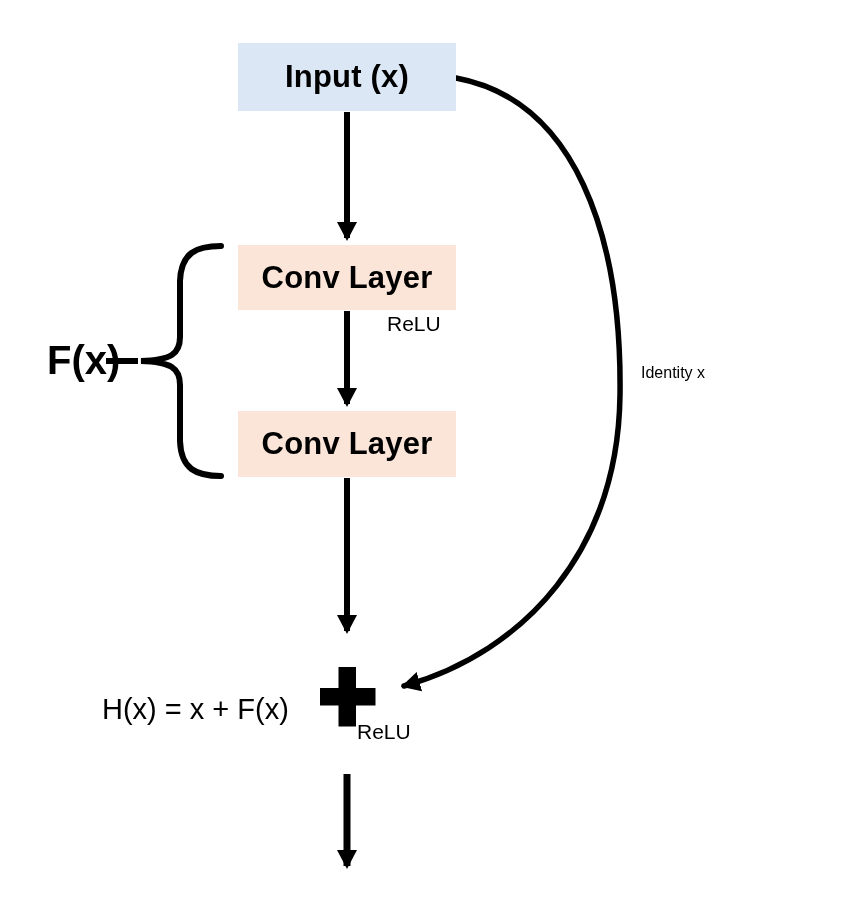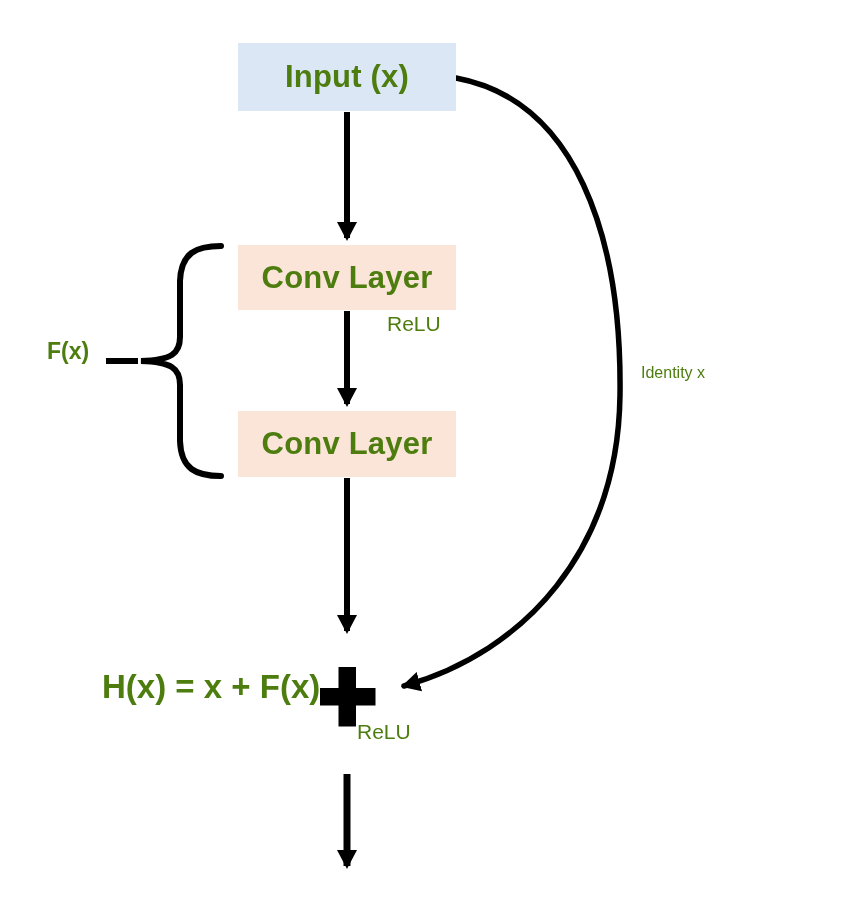--- a/index.html
+++ b/index.html
@@ -3,21 +3,21 @@
 <meta charset="utf-8">
 <style>
   * { margin: 0; padding: 0; box-sizing: border-box; }
   html, body { background: #ffffff; }
   .stage {
     position: relative;
     width: 850px;
     height: 922px;
     background: #ffffff;
     font-family: "Liberation Sans", sans-serif;
-    color: #4d7c0f;
+    color: #000000;
     overflow: hidden;
   }
   .layer-svg {
     position: absolute;
     left: 0; top: 0;
     width: 850px; height: 922px;
   }
   .node {
     position: absolute;
     display: flex;
@@ -26,23 +26,23 @@
     font-size: 31px;
     font-weight: 600;
     letter-spacing: 0.2px;
   }
   .node-input { left: 238px; top: 43px;  width: 218px; height: 68px; background: #dbe7f4; }
   .node-conv1 { left: 238px; top: 245px; width: 218px; height: 65px; background: #fbe5d8; }
   .node-conv2 { left: 238px; top: 411px; width: 218px; height: 66px; background: #fbe5d8; }
   .lbl { position: absolute; white-space: nowrap; }
   .lbl-relu1    { left: 387px; top: 312px; font-size: 21px; }
   .lbl-relu2    { left: 357px; top: 720px; font-size: 21px; }
-  .lbl-fx       { left: 47px;  top: 338px; font-size: 23px; font-weight: 600; }
+  .lbl-fx       { left: 47px;  top: 338px; font-size: 40px; font-weight: 600; }
   .lbl-identity { left: 641px; top: 364px; font-size: 16px; }
-  .lbl-eq       { left: 102px; top: 668px; font-size: 33px; font-weight: 700; }
+  .lbl-eq       { left: 102px; top: 693px; font-size: 29px; font-weight: 400; }
 </style>
 </head>
 <body>
 
 <div class="stage">
 
   <svg class="layer-svg" viewBox="0 0 850 922" xmlns="http://www.w3.org/2000/svg">
     <defs>
       <marker id="ah" viewBox="0 0 20 22" refX="16" refY="11" markerWidth="20" markerHeight="22" orient="auto" markerUnits="userSpaceOnUse">
         <path d="M0,1 L19,11 L0,21 Z" fill="#000000"></path>

